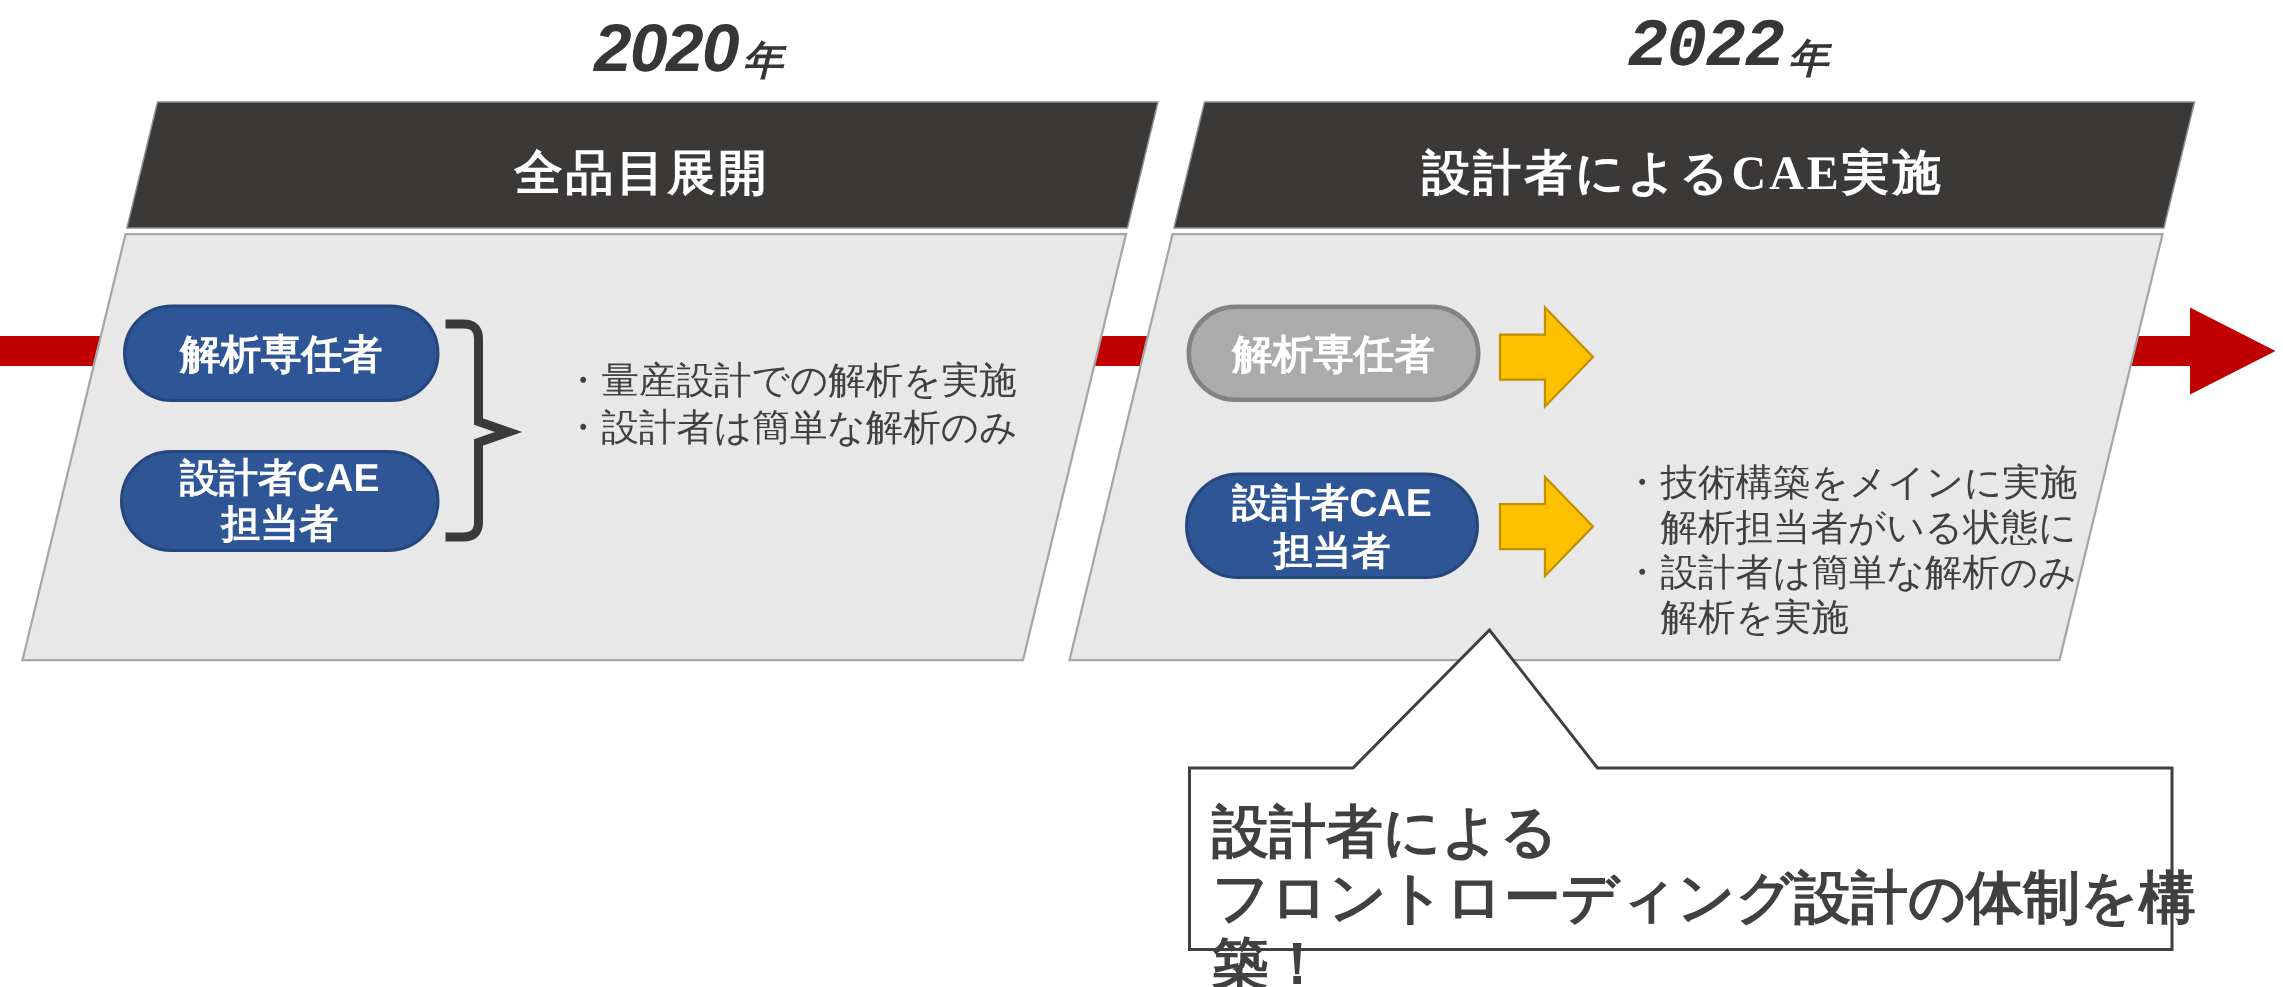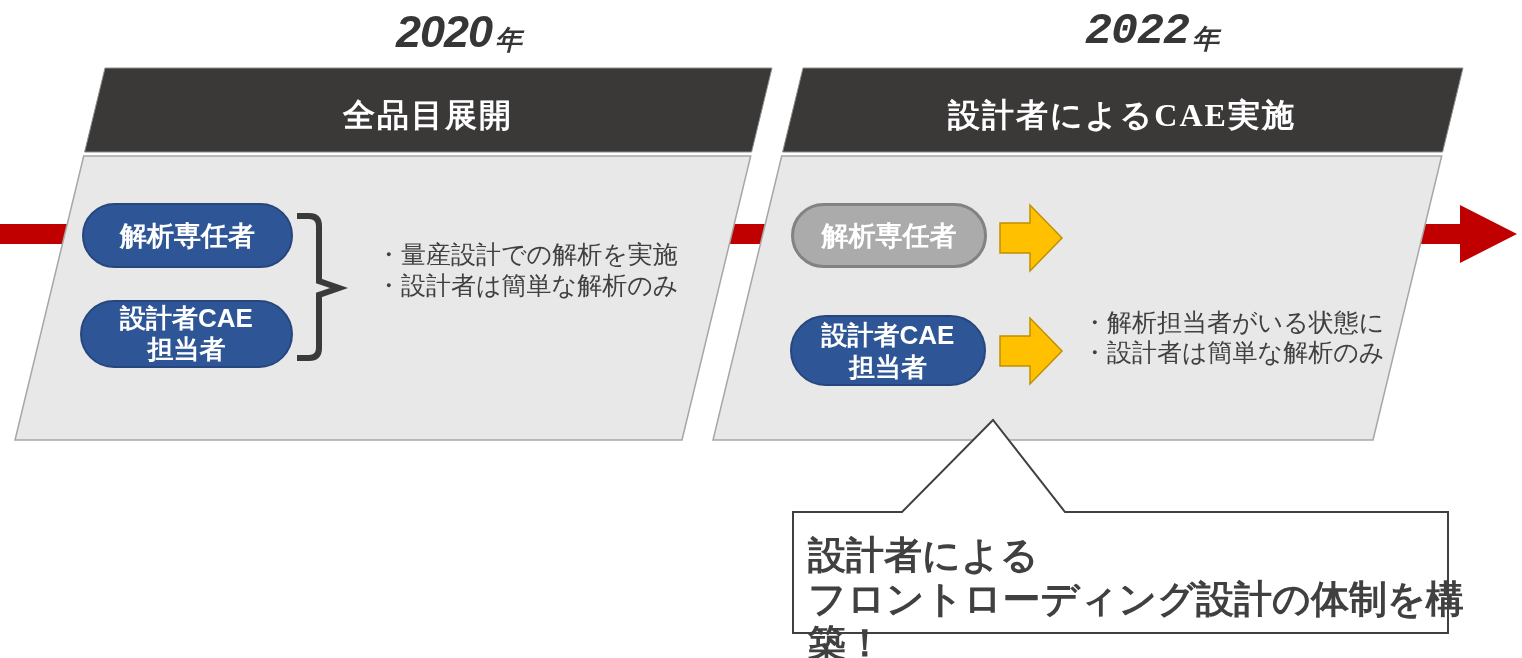--- a/index.html
+++ b/index.html
@@ -84,22 +84,24 @@
 
   <div class="pill pill-gray pill-r1">
     <span>解析専任者</span>
   </div>
   <div class="pill pill-blue pill-r2">
     <span>設計者CAE</span>
     <span>担当者</span>
   </div>
 
   <div class="bullets bullets-r2">
-    <div>・解析担当者がいる状態に</div>
+    <div>・技術構築をメインに実施</div>
+    <div>　解析担当者がいる状態に</div>
     <div>・設計者は簡単な解析のみ</div>
+    <div>　解析を実施</div>
   </div>
 
   <div class="callout-text">
     <div>設計者による</div>
     <div>フロントローディング設計の体制を構築！</div>
   </div>
 
 </div>
 
 </body></html>

